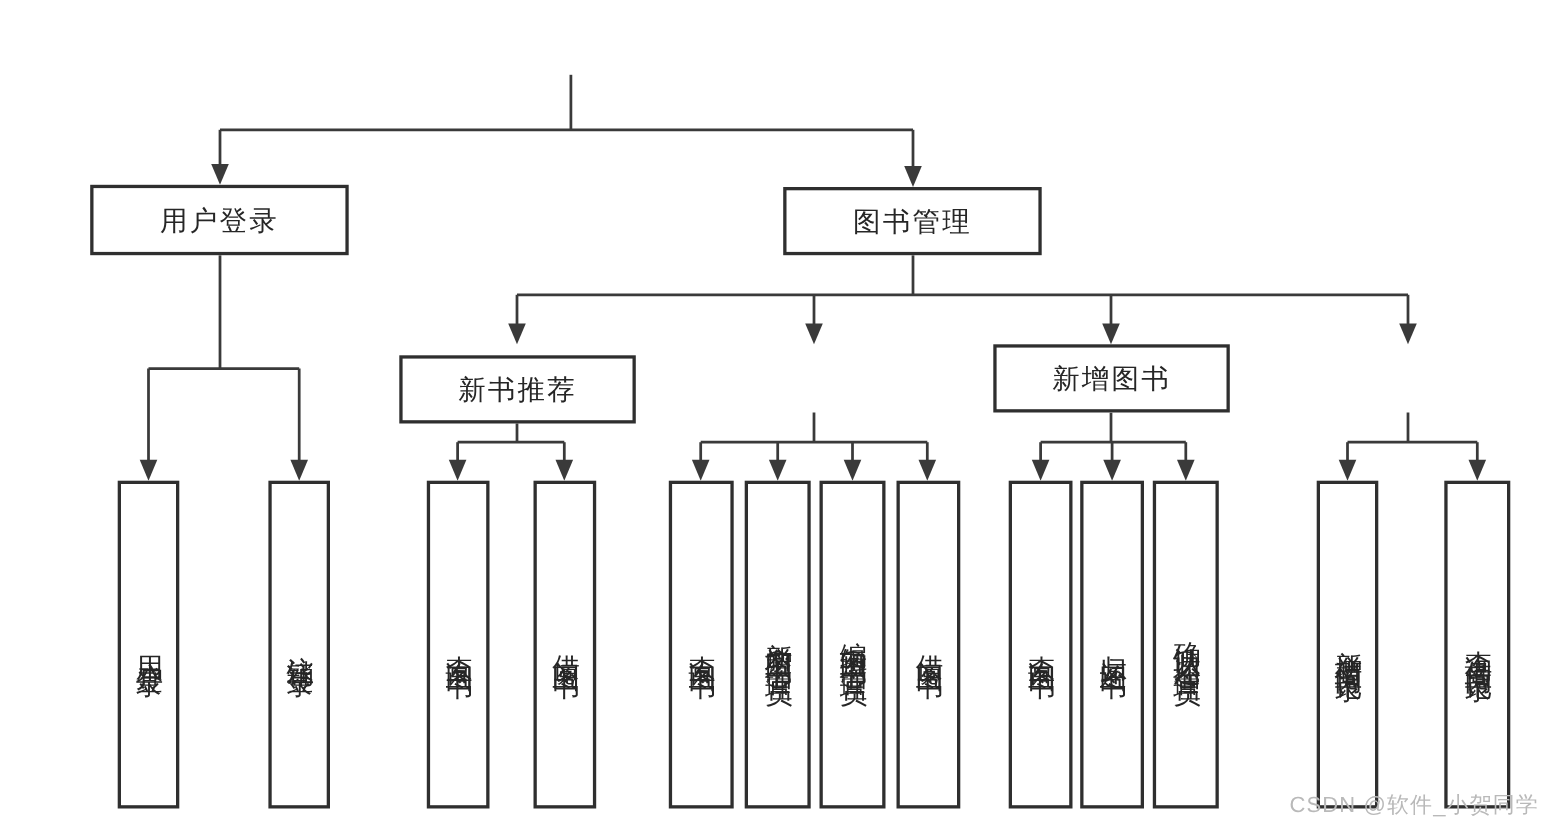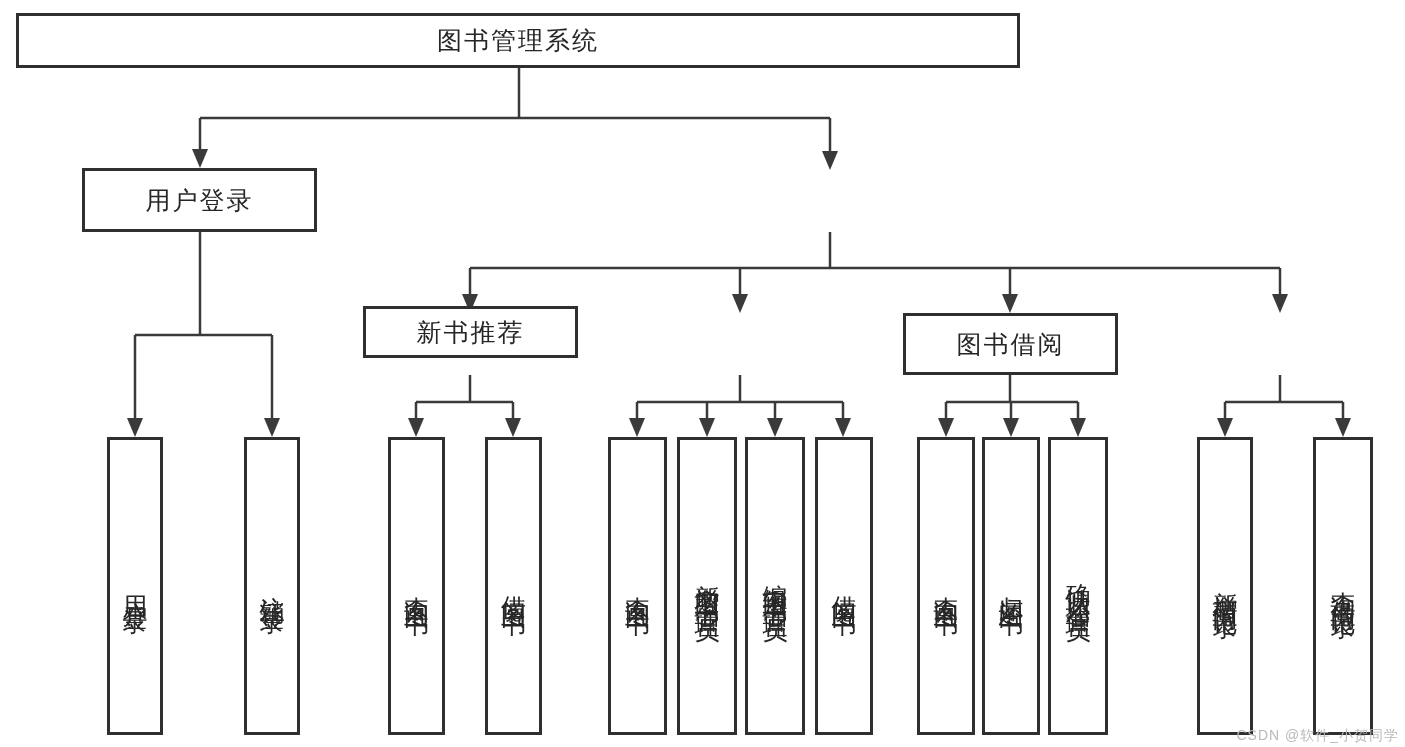--- a/index.html
+++ b/index.html
@@ -41,21 +41,21 @@
     writing-mode:vertical-lr;
     text-orientation:mixed;
     font-size:25px;
     letter-spacing:5px;
     line-height:1;
     z-index:2;
   }
   .watermark{
     position:absolute;
     right:6px;bottom:2px;
-    font-size:14px;
+    font-size:20px;
     letter-spacing:1px;
     color:var(--wm);
     z-index:5;
     white-space:nowrap;
   }
 </style>
 </head>
 <body>
 
 <div class="canvas">
@@ -122,26 +122,26 @@
       <use href="#arr" transform="translate(775,437)"></use>
       <use href="#arr" transform="translate(843,437)"></use>
       <use href="#arr" transform="translate(946,437)"></use>
       <use href="#arr" transform="translate(1011,437)"></use>
       <use href="#arr" transform="translate(1078,437)"></use>
       <use href="#arr" transform="translate(1225,437)"></use>
       <use href="#arr" transform="translate(1343,437)"></use>
     </g>
   </svg>
 
-  <div class="node" style="left:16px;top:13px;width:1004px;height:55px">图书管理系统</div>
 
   <div class="node" style="left:82px;top:168px;width:235px;height:64px">用户登录</div>
+  <div class="node" style="left:712px;top:170px;width:235px;height:62px">图书管理</div>
 
-  <div class="node" style="left:363px;top:306px;width:215px;height:52px">新书推荐</div>
-  <div class="node" style="left:903px;top:313px;width:215px;height:62px">图书借阅</div>
+  <div class="node" style="left:363px;top:323px;width:215px;height:62px">新书推荐</div>
+  <div class="node" style="left:903px;top:313px;width:215px;height:62px">新增图书</div>
 
   <div class="vnode" style="left:107px;top:437px;width:56px;height:298px">用户登录</div>
   <div class="vnode" style="left:244px;top:437px;width:56px;height:298px">注销登录</div>
 
   <div class="vnode" style="left:388px;top:437px;width:57px;height:298px">查询图书</div>
   <div class="vnode" style="left:485px;top:437px;width:57px;height:298px">借阅图书</div>
 
   <div class="vnode" style="left:608px;top:437px;width:59px;height:298px">查询图书</div>
   <div class="vnode" style="left:677px;top:437px;width:60px;height:298px">新增图书（管理员）</div>
   <div class="vnode" style="left:745px;top:437px;width:60px;height:298px">编辑图书（管理员）</div>

